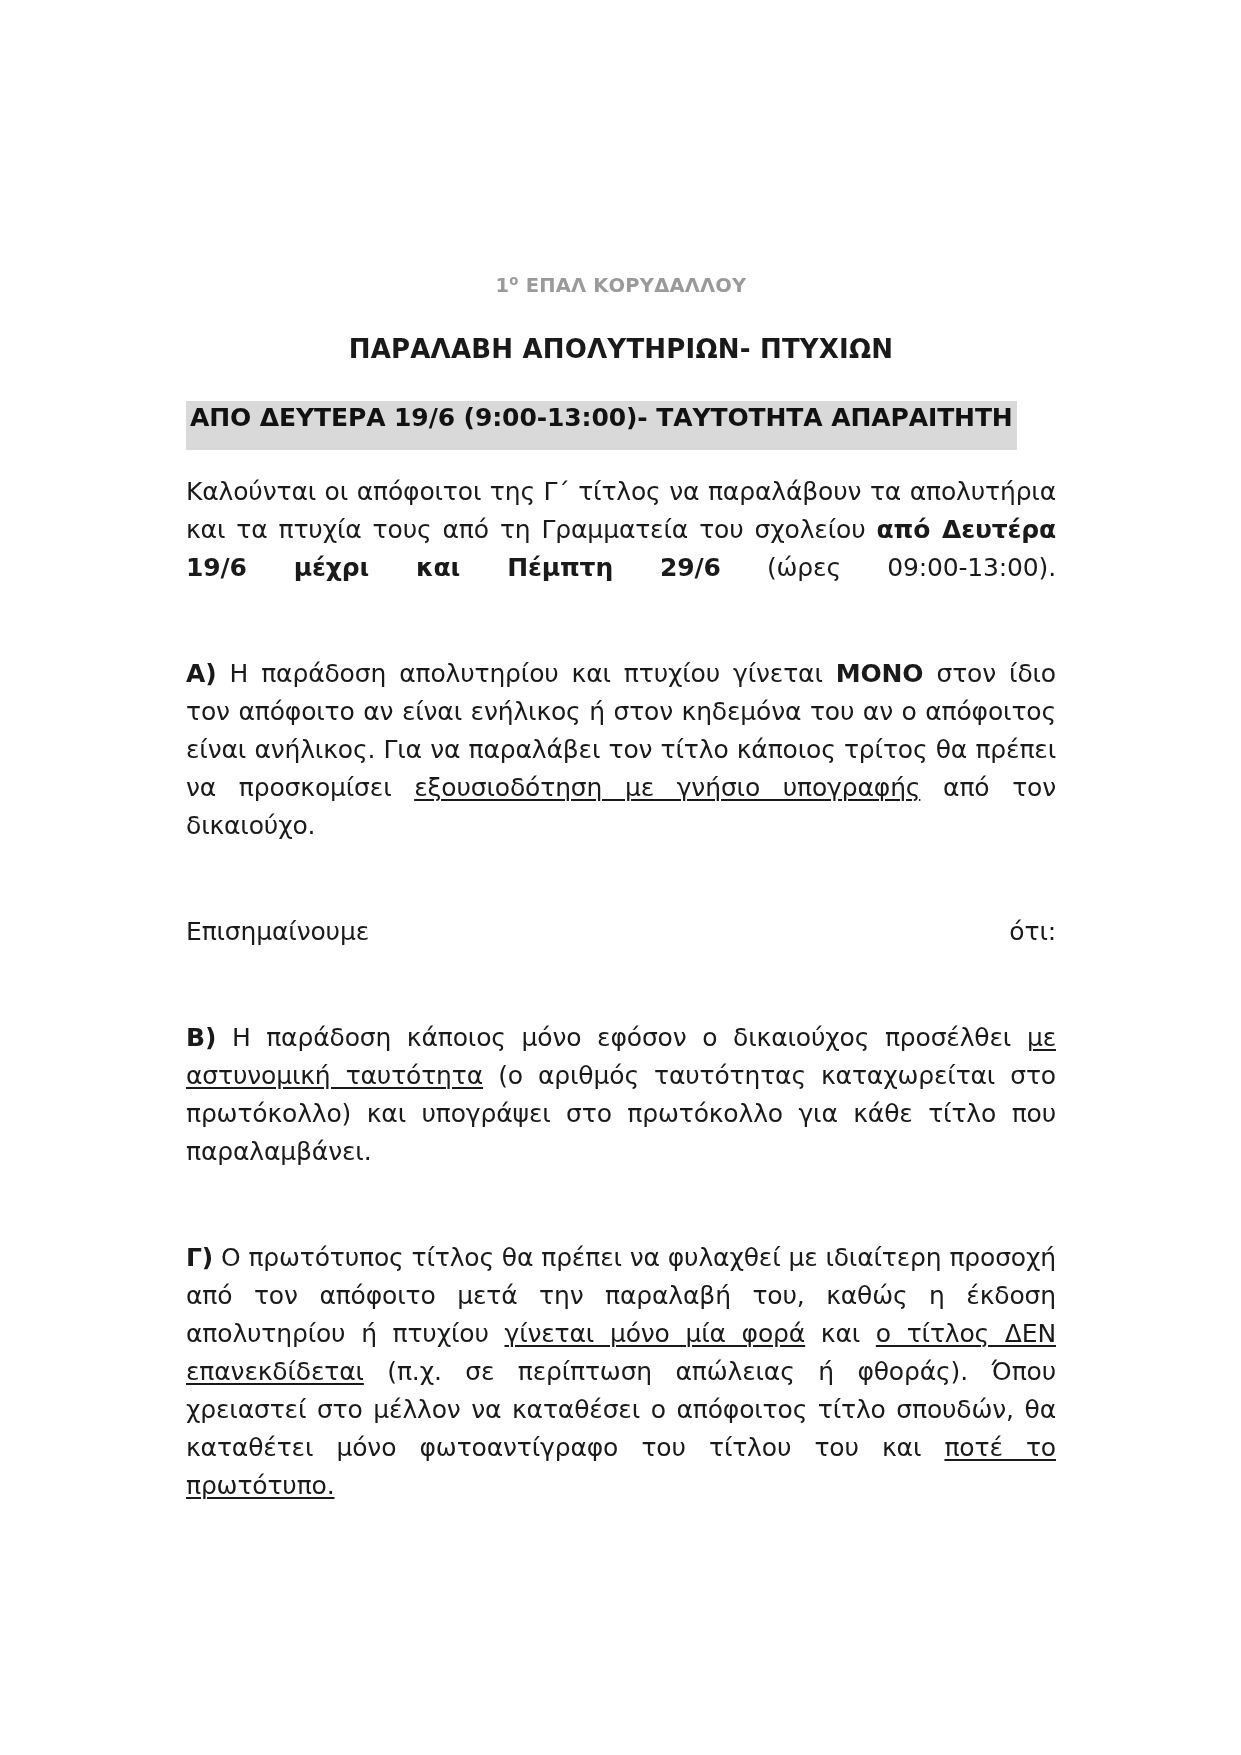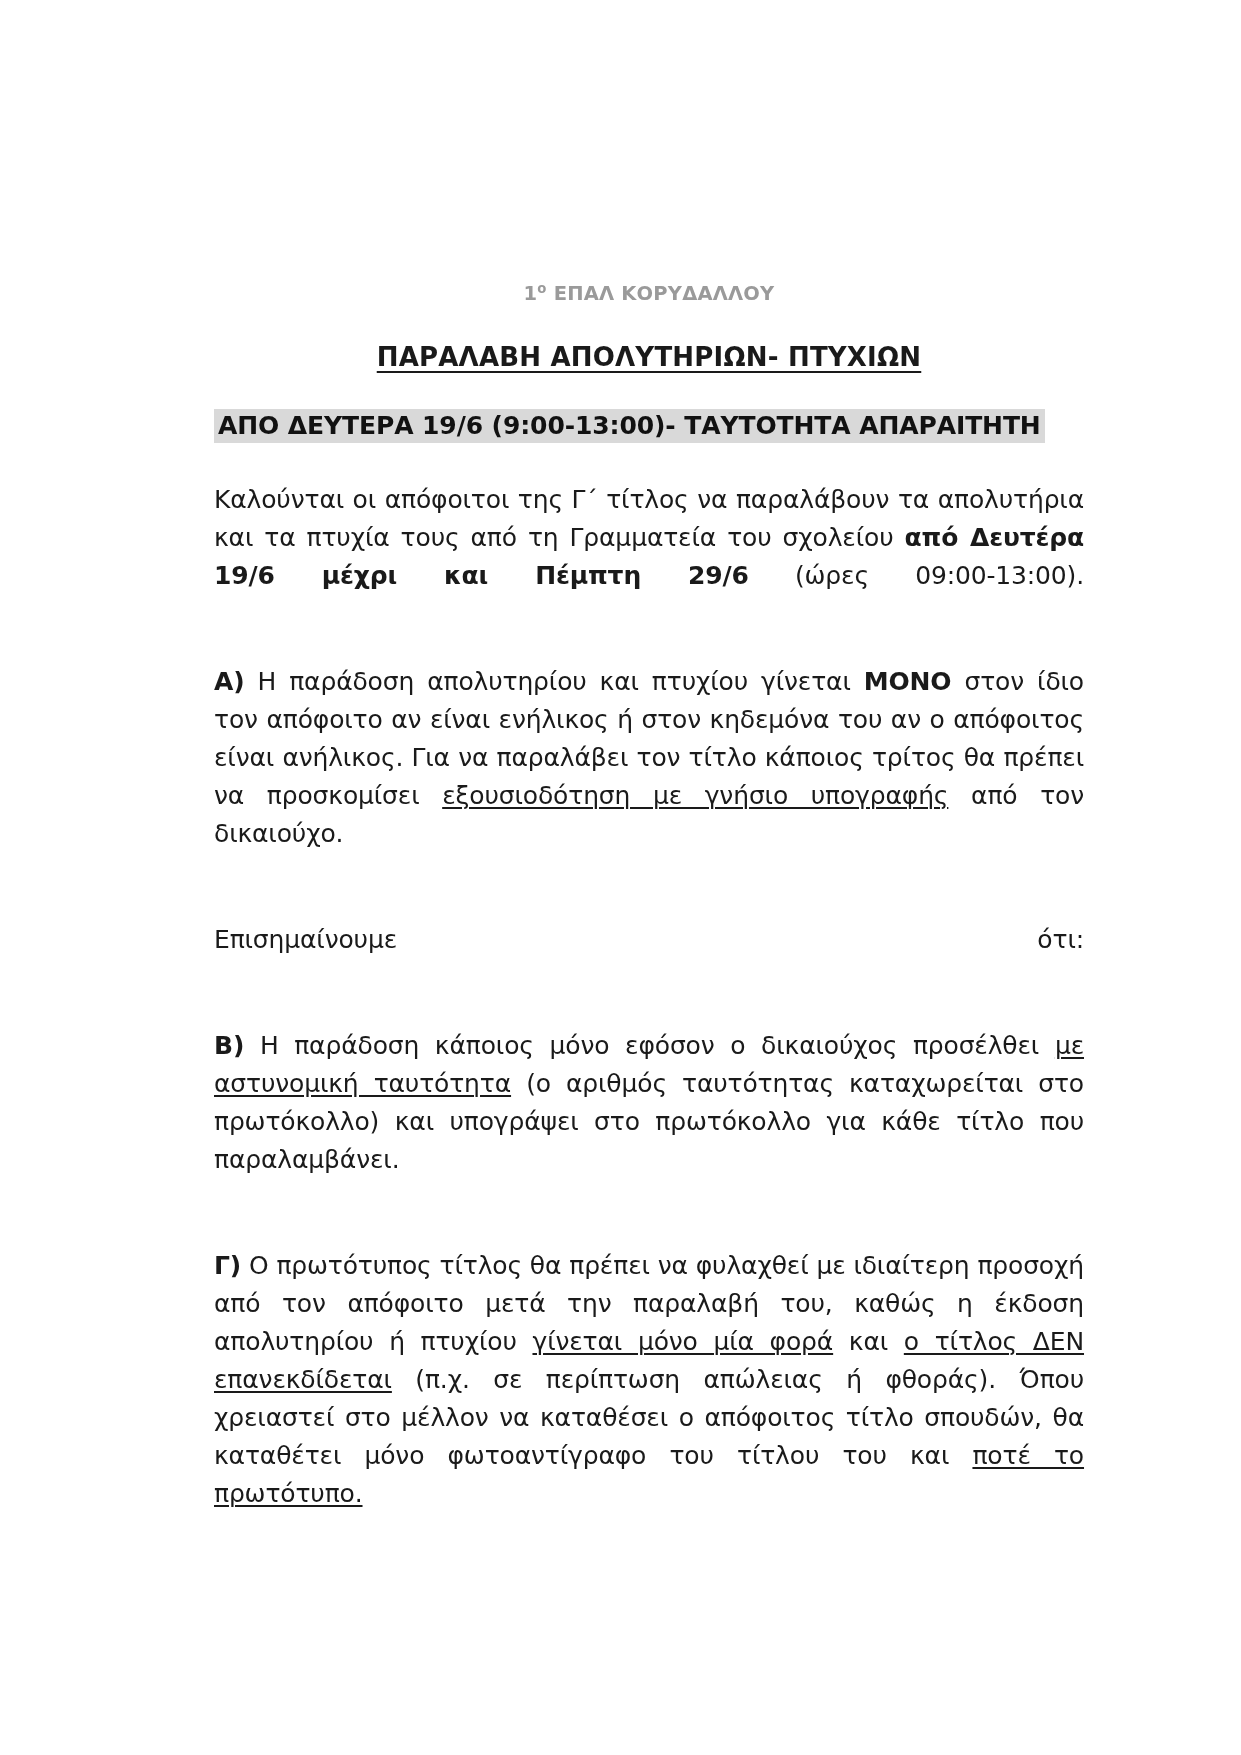--- a/index.html
+++ b/index.html
@@ -20,23 +20,22 @@
     position: relative;
     width: 1241px;
     height: 1755px;
     background: #ffffff;
     box-sizing: border-box;
   }
 
   .content {
     position: absolute;
     left: 186px;
-    top: 282px;
+    top: 274px;
     width: 870px;
-    margin-left: 28px;
   }
 
   
   .school-name {
     text-align: center;
     font-size: 19.5px;
     font-weight: 700;
     color: #9a9a9a;
     letter-spacing: 0.2px;
     line-height: 1.2;
@@ -52,37 +51,36 @@
   .doc-title {
     text-align: center;
     font-size: 26px;
     font-weight: 700;
     color: #1a1a1a;
     letter-spacing: 0.2px;
     line-height: 1.25;
     margin: 0 0 34px 0;
   }
   .doc-title span.ul {
-    text-decoration: underline;
     text-underline-offset: 5px;
     text-decoration-thickness: 2px;
   }
 
   
   .highlight-line {
     margin: 0 0 38px 0;
     font-size: 25px;
     font-weight: 700;
     line-height: 1.42;
     color: #111111;
     letter-spacing: -0.1px;
   }
   .highlight-line .hl {
     background: #d9d9d9;
-    padding: 2px 4px 3px 4px;
+    padding: 2px 4px 18px 4px;
     box-decoration-break: clone;
     -webkit-box-decoration-break: clone;
   }
 
   
   p.body-par {
     margin: 0 0 30px 0;
     font-size: 25px;
     line-height: 1.52;
     text-align: justify;

